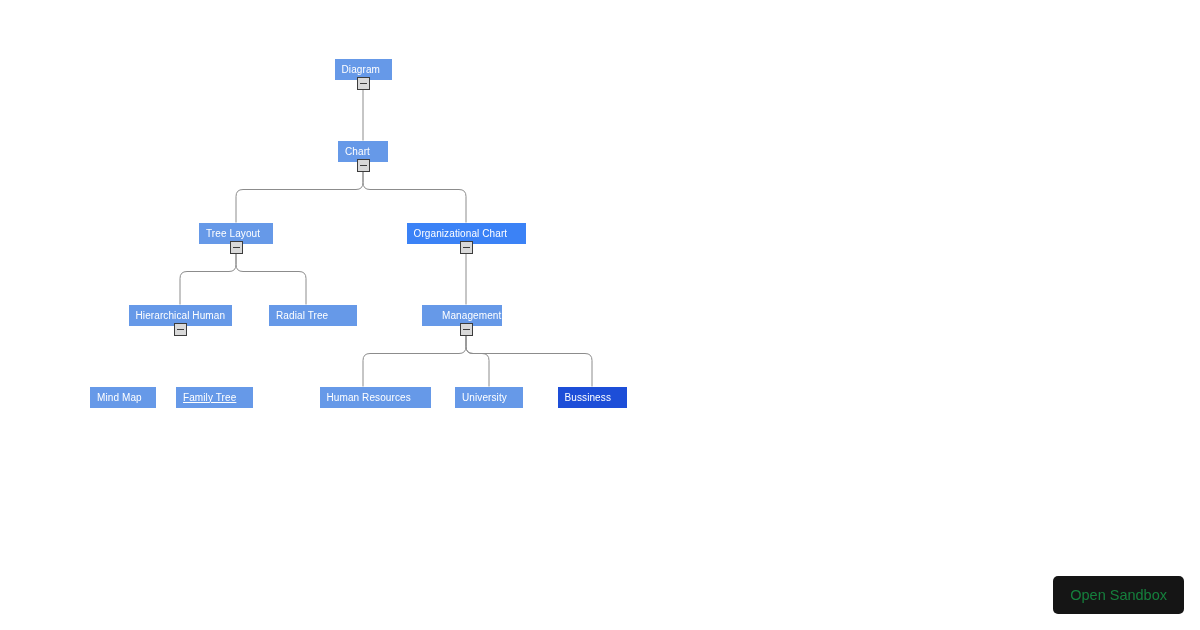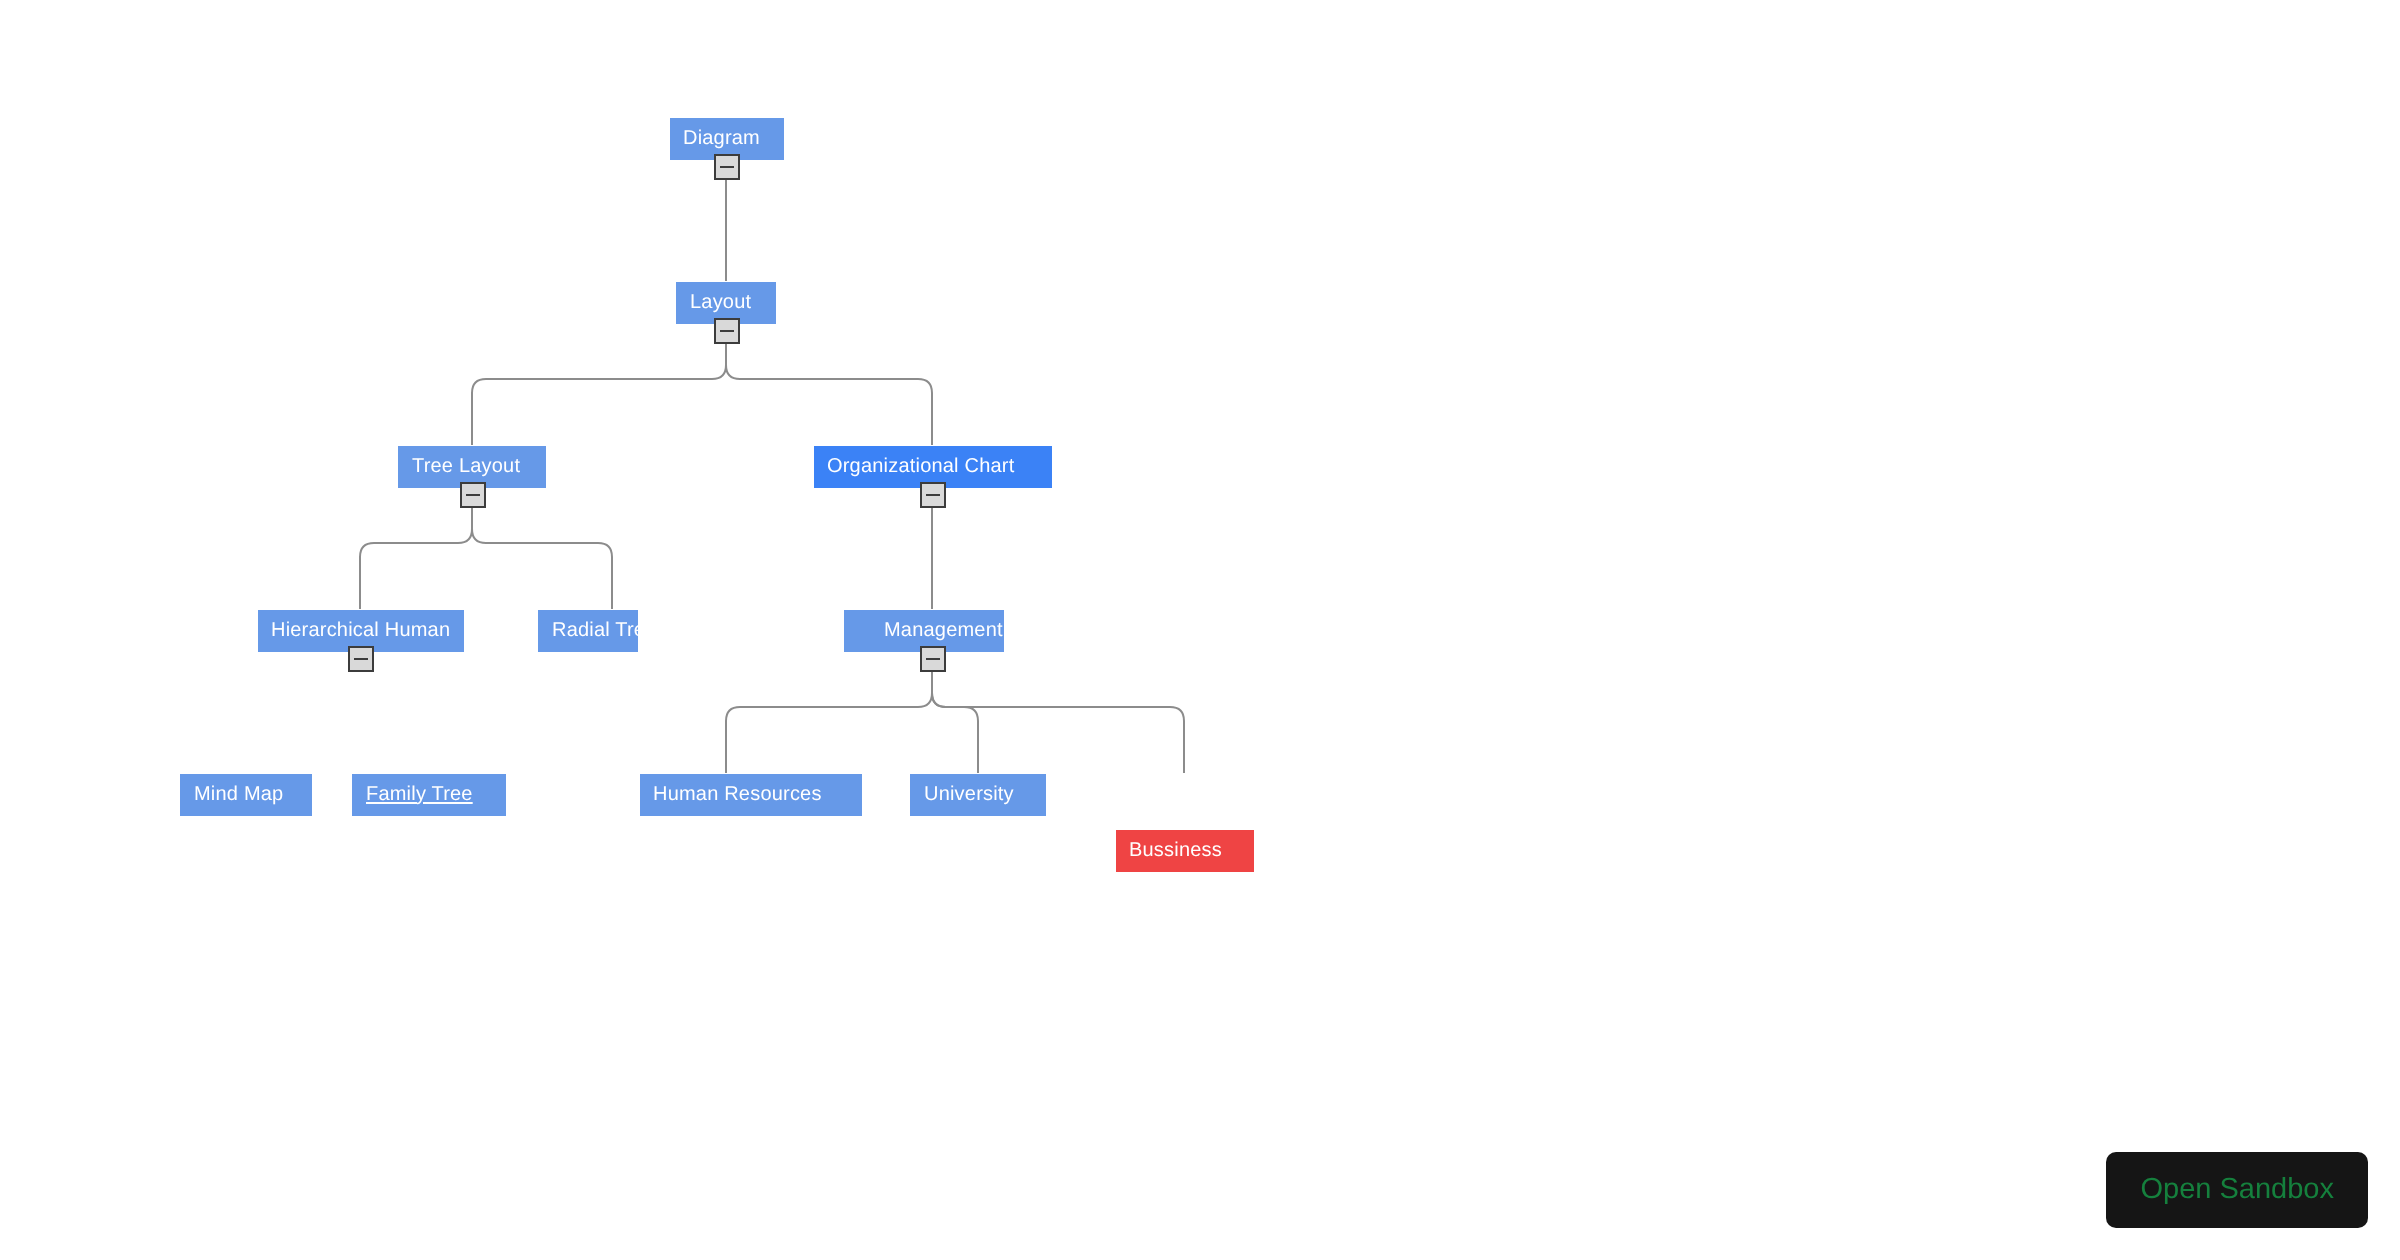--- a/index.html
+++ b/index.html
@@ -95,31 +95,31 @@
       <path d="M 236 249.5 L 236 264.5 Q 236 271.5 229 271.5 L 187 271.5 Q 180 271.5 180 278.5 L 180 304.5" fill="none" stroke="#8c8c8c" stroke-width="1"></path>
       <path d="M 236 249.5 L 236 264.5 Q 236 271.5 243 271.5 L 299 271.5 Q 306 271.5 306 278.5 L 306 304.5" fill="none" stroke="#8c8c8c" stroke-width="1"></path>
       <path d="M 466 249.5 L 466 304.5" fill="none" stroke="#8c8c8c" stroke-width="1"></path>
       <path d="M 466 331.5 L 466 346.5 Q 466 353.5 459 353.5 L 370 353.5 Q 363 353.5 363 360.5 L 363 386.5" fill="none" stroke="#8c8c8c" stroke-width="1"></path>
       <path d="M 466 331.5 L 466 346.5 Q 466 353.5 473 353.5 L 482 353.5 Q 489 353.5 489 360.5 L 489 386.5" fill="none" stroke="#8c8c8c" stroke-width="1"></path>
       <path d="M 466 331.5 L 466 346.5 Q 466 353.5 473 353.5 L 585 353.5 Q 592 353.5 592 360.5 L 592 386.5" fill="none" stroke="#8c8c8c" stroke-width="1"></path>
     </svg>
 
 <div class="node" style="left: 334.5px; top: 58.5px; width: 57px; background: rgb(102, 153, 232);"><span>Diagram</span></div>
     <div class="toggle" style="left: 356.5px; top: 76.5px;"></div>
-    <div class="node" style="left: 338px; top: 140.5px; width: 50px; background: rgb(102, 153, 232);"><span>Layout</span></div>
+    <div class="node" style="left: 338px; top: 140.5px; width: 50px; background: rgb(102, 153, 232);"><span>Chart</span></div>
     <div class="toggle" style="left: 356.5px; top: 158.5px;"></div>
     <div class="node" style="left: 199px; top: 222.5px; width: 74px; background: rgb(102, 153, 232);"><span>Tree Layout</span></div>
     <div class="toggle" style="left: 229.5px; top: 240.5px;"></div>
     <div class="node" style="left: 406.5px; top: 222.5px; width: 119px; background: #3b82f6;"><span>Organizational Chart</span></div>
     <div class="toggle" style="left: 459.5px; top: 240.5px;"></div>
     <div class="node" style="left: 128.5px; top: 304.5px; width: 103px; background: rgb(102, 153, 232);"><span>Hierarchical Human</span></div>
     <div class="toggle" style="left: 173.5px; top: 322.5px;"></div>
-    <div class="node" style="left: 269px; top: 304.5px; width: 50px; background: rgb(102, 153, 232);"><span>Radial Tree</span></div>
+    <div class="node" style="left: 269px; top: 304.5px; width: 88px; background: rgb(102, 153, 232);"><span>Radial Tree</span></div>
     <div class="node" style="left: 422px; top: 304.5px; width: 80px; background: rgb(102, 153, 232); padding-left: 20px;"><span>Management</span></div>
     <div class="toggle" style="left: 459.5px; top: 322.5px;"></div>
     <div class="node" style="left: 90px; top: 386.5px; width: 66px; background: rgb(102, 153, 232);"><span>Mind Map</span></div>
     <div class="node" style="left: 176px; top: 386.5px; width: 77px; background: rgb(102, 153, 232); text-decoration: underline;"><span>Family Tree</span></div>
     <div class="node" style="left: 307.5px; top: 386.5px; width: 111px; background: rgb(102, 153, 232); margin-left: 12px;"><span>Human Resources</span></div>
     <div class="node" style="left: 455px; top: 386.5px; width: 68px; background: rgb(102, 153, 232);"><span>University</span></div>
-    <div class="node" style="left: 557.5px; top: 386.5px; width: 69px; background: #ef4444; margin-top: 28px;"><span>Bussiness</span></div>
+    <div class="node" style="left: 557.5px; top: 386.5px; width: 69px; background: #1d4ed8;"><span>Bussiness</span></div>
   </div>
 
 <button id="sandbox-button">Open Sandbox</button>
 
 </body></html>

